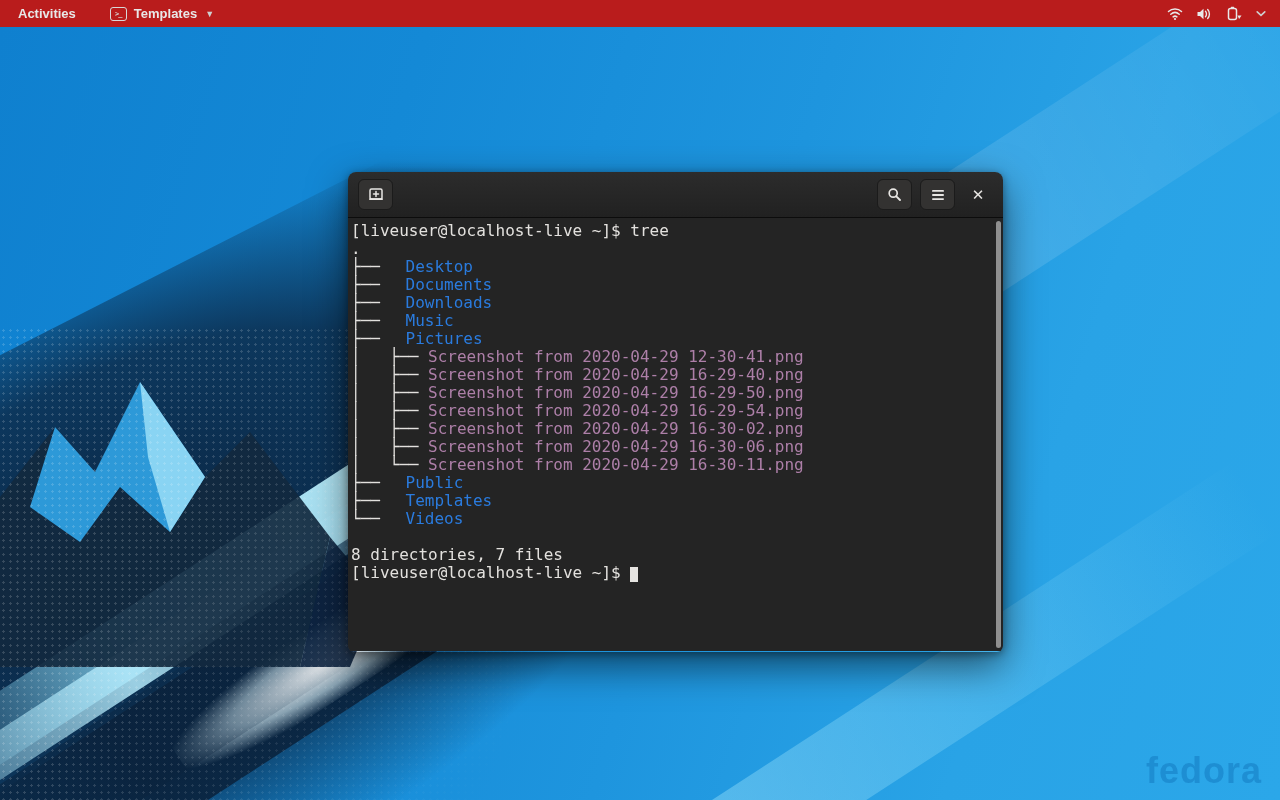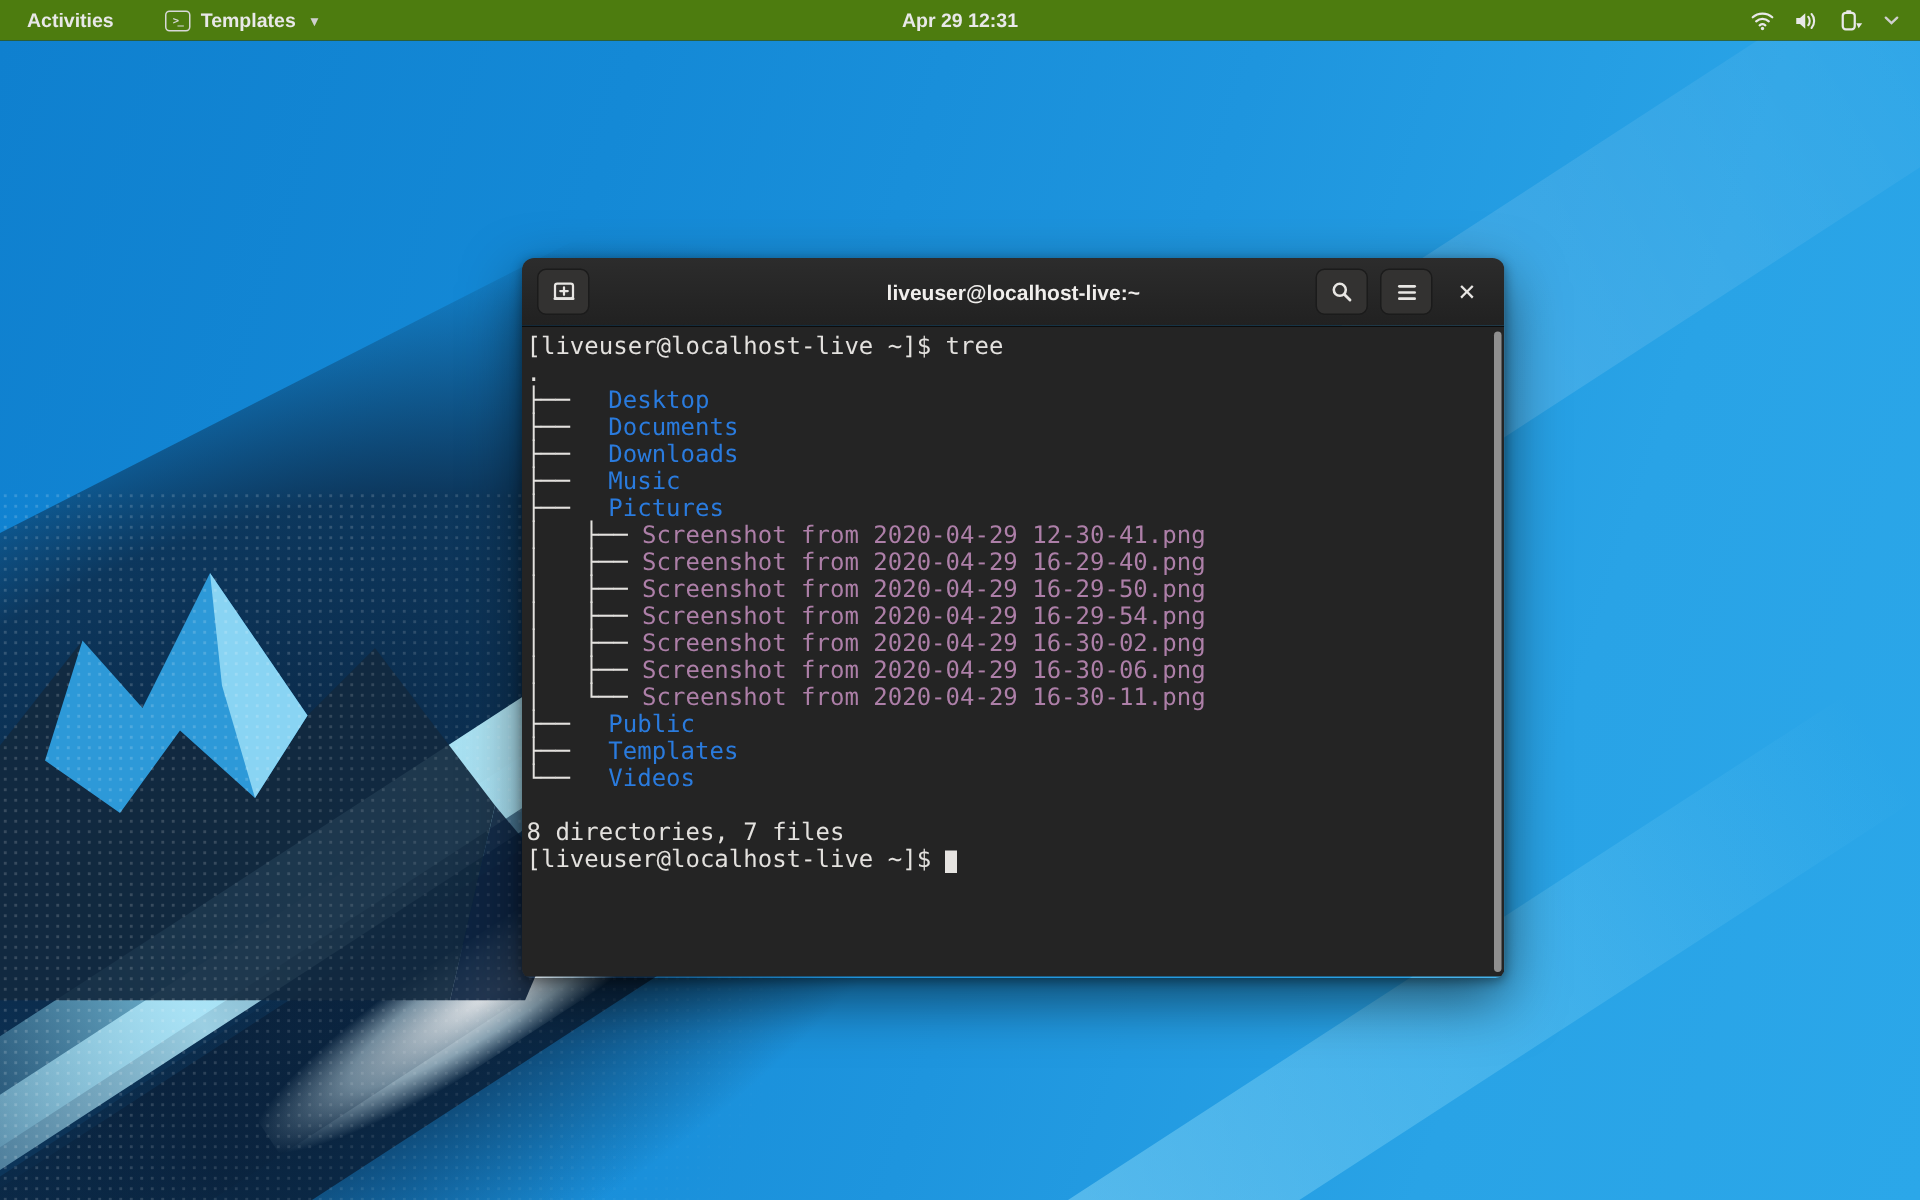--- a/index.html
+++ b/index.html
@@ -1,21 +1,21 @@
 <!DOCTYPE html>
 <html style="--term-bg: #242424; --term-fg: #e3e1de; --term-dir: #2a7bde; --term-file: #ad7fa8;"><head>
 <meta charset="utf-8">
 <style>
   * { margin:0; padding:0; box-sizing:border-box; }
   html,body { width:1280px; height:800px; overflow:hidden; background:#000;
               font-family:"Liberation Sans", sans-serif; }
 
   
   .top-bar { position:absolute; left:0; top:0; width:1280px; height:27px;
-             background:#4d7c0f; color:#e8e8e8; display:flex; align-items:center;
+             background:#b91c1c; color:#e8e8e8; display:flex; align-items:center;
              font-size:13px; font-weight:700; z-index:50; }
   .tb-left { display:flex; align-items:center; gap:28px; padding-left:12px; }
   .tb-activities { padding:2px 6px; cursor:default; }
   .tb-appmenu { display:flex; align-items:center; gap:7px; }
   .term-mini-icon { width:17px; height:14px; border:1.6px solid #d8d8d8; border-radius:3px;
                     display:flex; align-items:center; justify-content:center;
                     font-family:"DejaVu Sans Mono", monospace; font-size:7px; font-weight:700;
                     color:#d8d8d8; letter-spacing:-1px; }
   .tb-chevron { font-size:9px; color:#cfcfcf; margin-left:1px; }
   .tb-clock { position:absolute; left:0; right:0; text-align:center; pointer-events:none; }
@@ -90,23 +90,20 @@
 
 <div class="top-bar">
   <div class="tb-left">
     <div class="tb-activities">Activities</div>
     <div class="tb-appmenu">
       <span class="term-mini-icon">&gt;_</span>
       <span>Templates</span>
       <span class="tb-chevron">▼</span>
     </div>
   </div>
-  <div class="tb-clock">
-    <span>Apr 29 12:31</span>
-  </div>
   <div class="tb-right">
     <span>
       <svg width="16" height="14" viewBox="0 0 16 14" fill="none" stroke="#e8e8e8" stroke-width="1.5" stroke-linecap="round">
         <path d="M1.5 4.5 C5 1.2 11 1.2 14.5 4.5"></path>
         <path d="M3.8 7.2 C6.3 5 9.7 5 12.2 7.2"></path>
         <path d="M6.1 9.9 C7.2 9 8.8 9 9.9 9.9"></path>
         <circle cx="8" cy="12" r="1.1" fill="#e8e8e8" stroke="none"></circle>
       </svg>
     </span>
     <span>
@@ -140,32 +137,32 @@
   <div class="wp-layer stripe st-light3"></div>
   <div class="wp-layer stripe st-faint-tr"></div>
   <div class="wp-layer stripe st-dark2"></div>
   <svg class="wp-layer wp-mountains" width="440" height="340" viewBox="0 0 440 340">
     <polygon points="0,170 55,100 95,145 140,55 205,150 250,105 330,210 300,340 0,340" fill="#12293f" opacity="0.92"></polygon>
     <polygon points="55,100 95,145 140,55 205,150 170,205 120,160 80,215 30,180" fill="#2f9fe0" opacity="0.95"></polygon>
     <polygon points="140,55 205,150 170,205 148,130" fill="#9adef8" opacity="0.85"></polygon>
     <polygon points="330,210 380,270 350,340 300,340" fill="#0d2340" opacity="0.9"></polygon>
   </svg>
   <div class="wp-layer wp-dots"></div>
+  <div class="fedora-mark">fedora</div>
 </div>
 
 <div class="terminal-window">
   <div class="titlebar">
     <div class="tb-btn">
       <svg width="16" height="15" viewBox="0 0 16 15">
         <rect x="2" y="2" width="12" height="10" rx="1.5" fill="none" stroke="#e8e6e3" stroke-width="1.5"></rect>
         <rect x="1" y="11.2" width="14" height="1.8" rx="0.9" fill="#e8e6e3"></rect>
         <path d="M8 4.5 v5 M5.5 7 h5" stroke="#e8e6e3" stroke-width="1.5" stroke-linecap="round"></path>
       </svg>
     </div>
-    <div class="win-title">liveuser@localhost-live:~</div>
     <div class="titlebar-right">
       <div class="tb-btn">
         <svg width="15" height="15" viewBox="0 0 15 15">
           <circle cx="6.2" cy="6.2" r="4" fill="none" stroke="#e8e6e3" stroke-width="1.7"></circle>
           <path d="M9.3 9.3 L13 13" stroke="#e8e6e3" stroke-width="1.9" stroke-linecap="round"></path>
         </svg>
       </div>
       <div class="tb-btn">
         <svg width="14" height="12" viewBox="0 0 14 12">
           <rect x="1" y="1" width="12" height="1.8" rx="0.9" fill="#e8e6e3"></rect>

